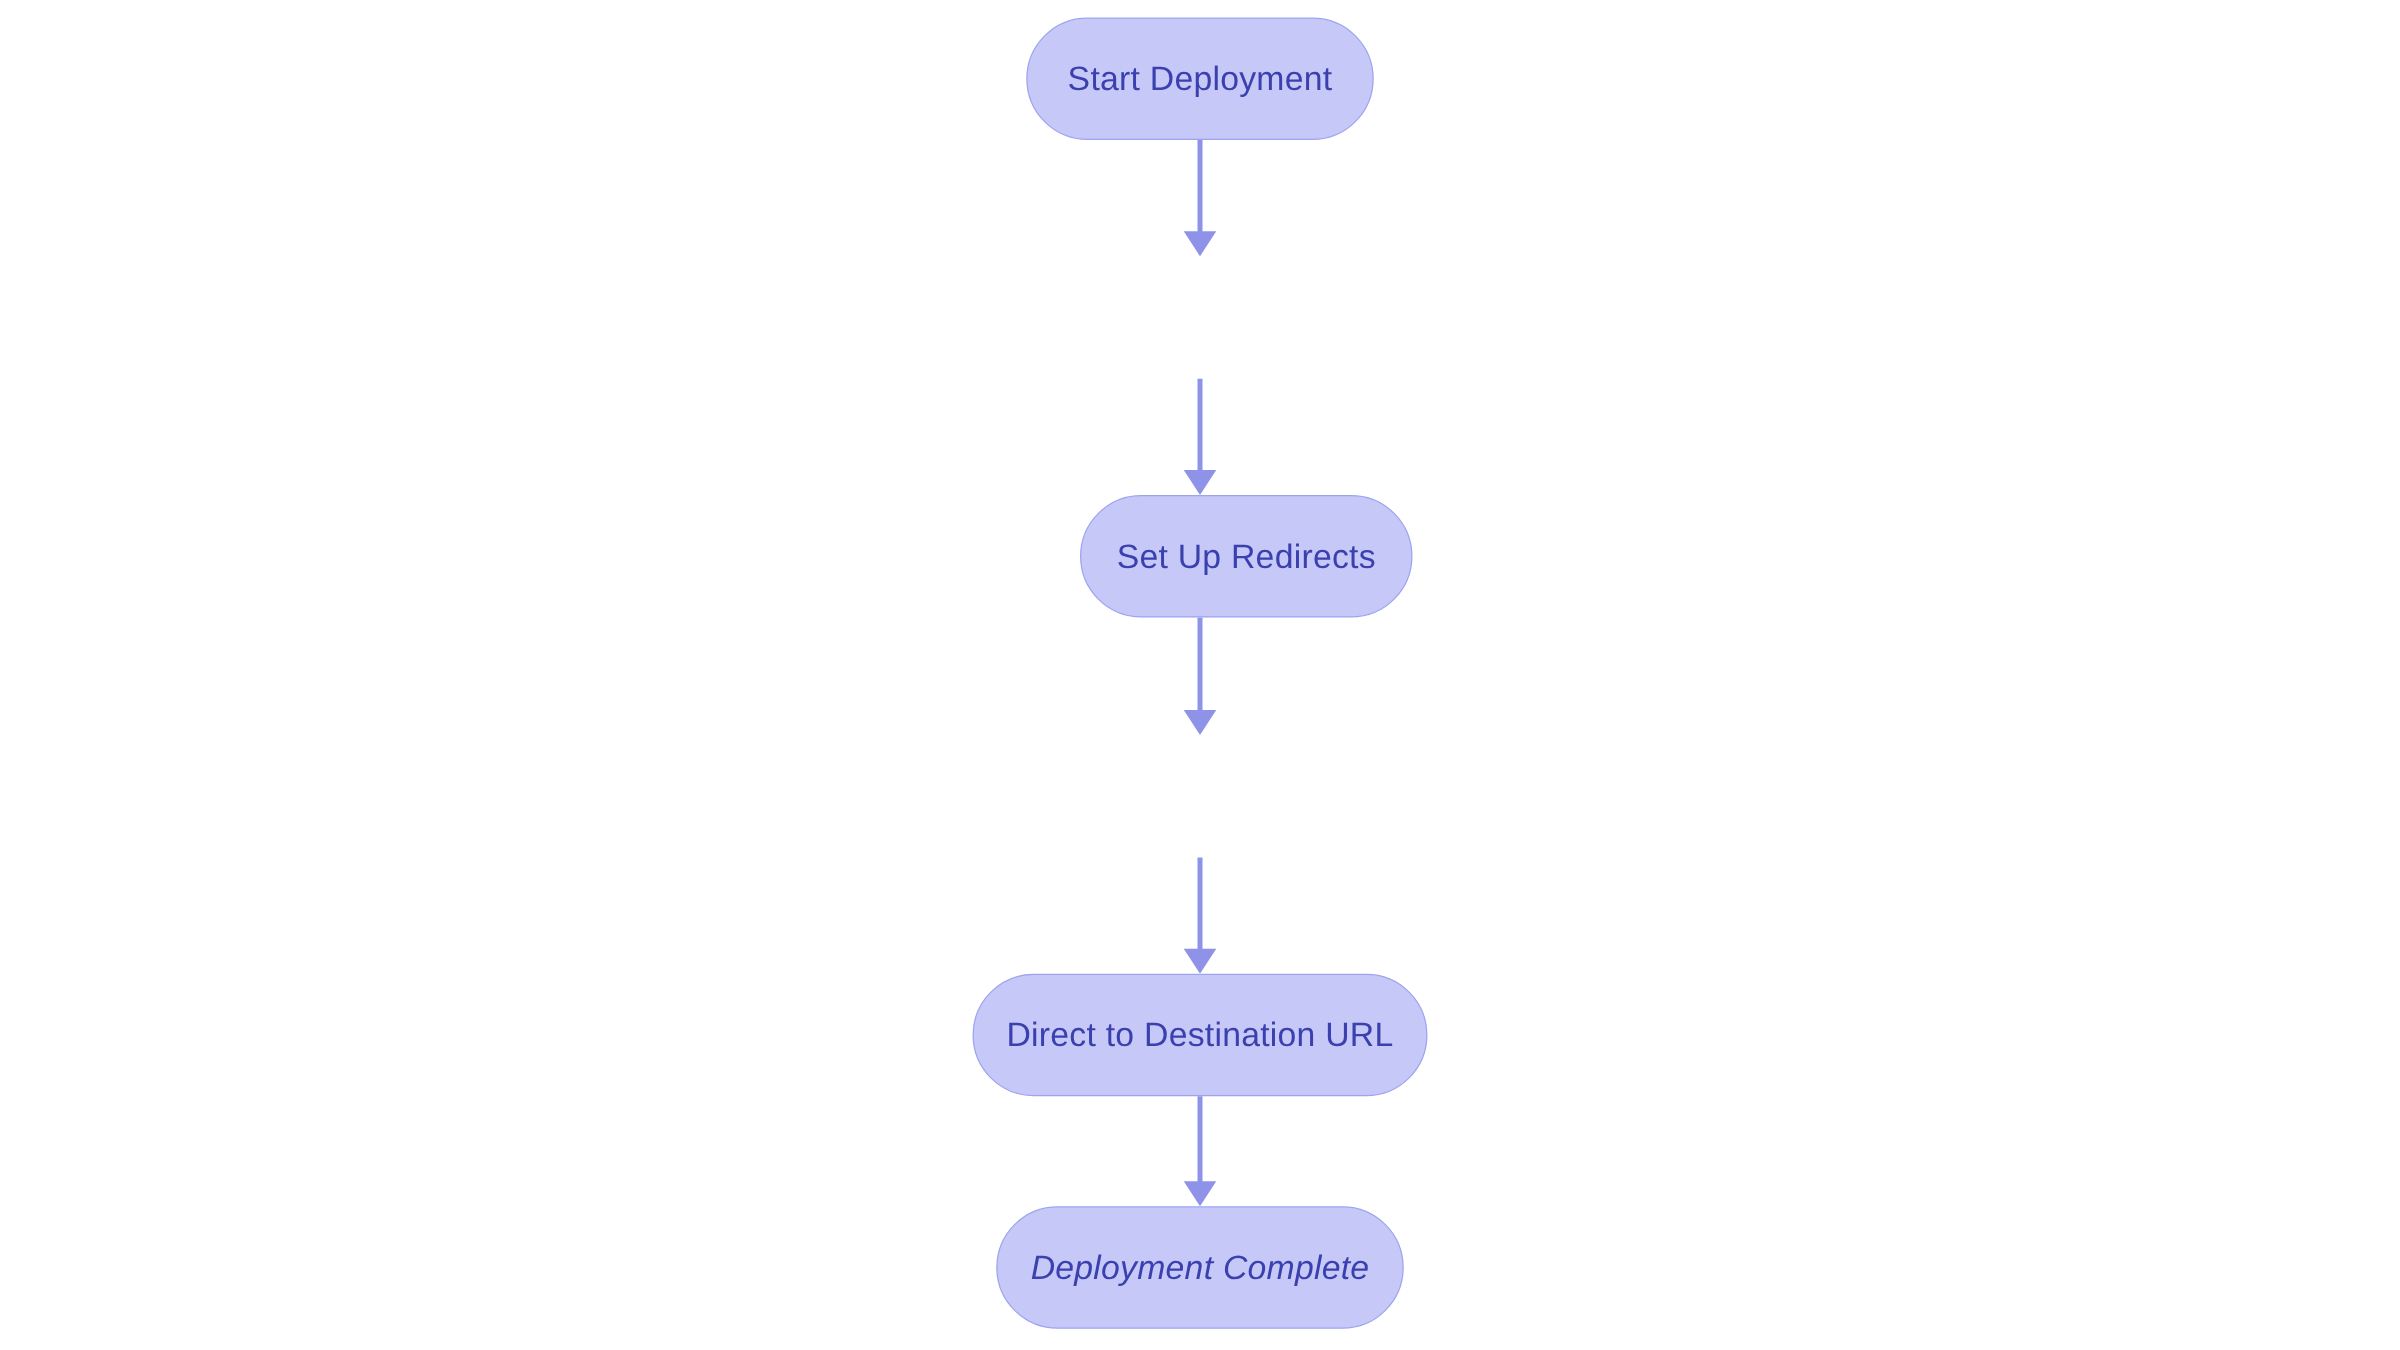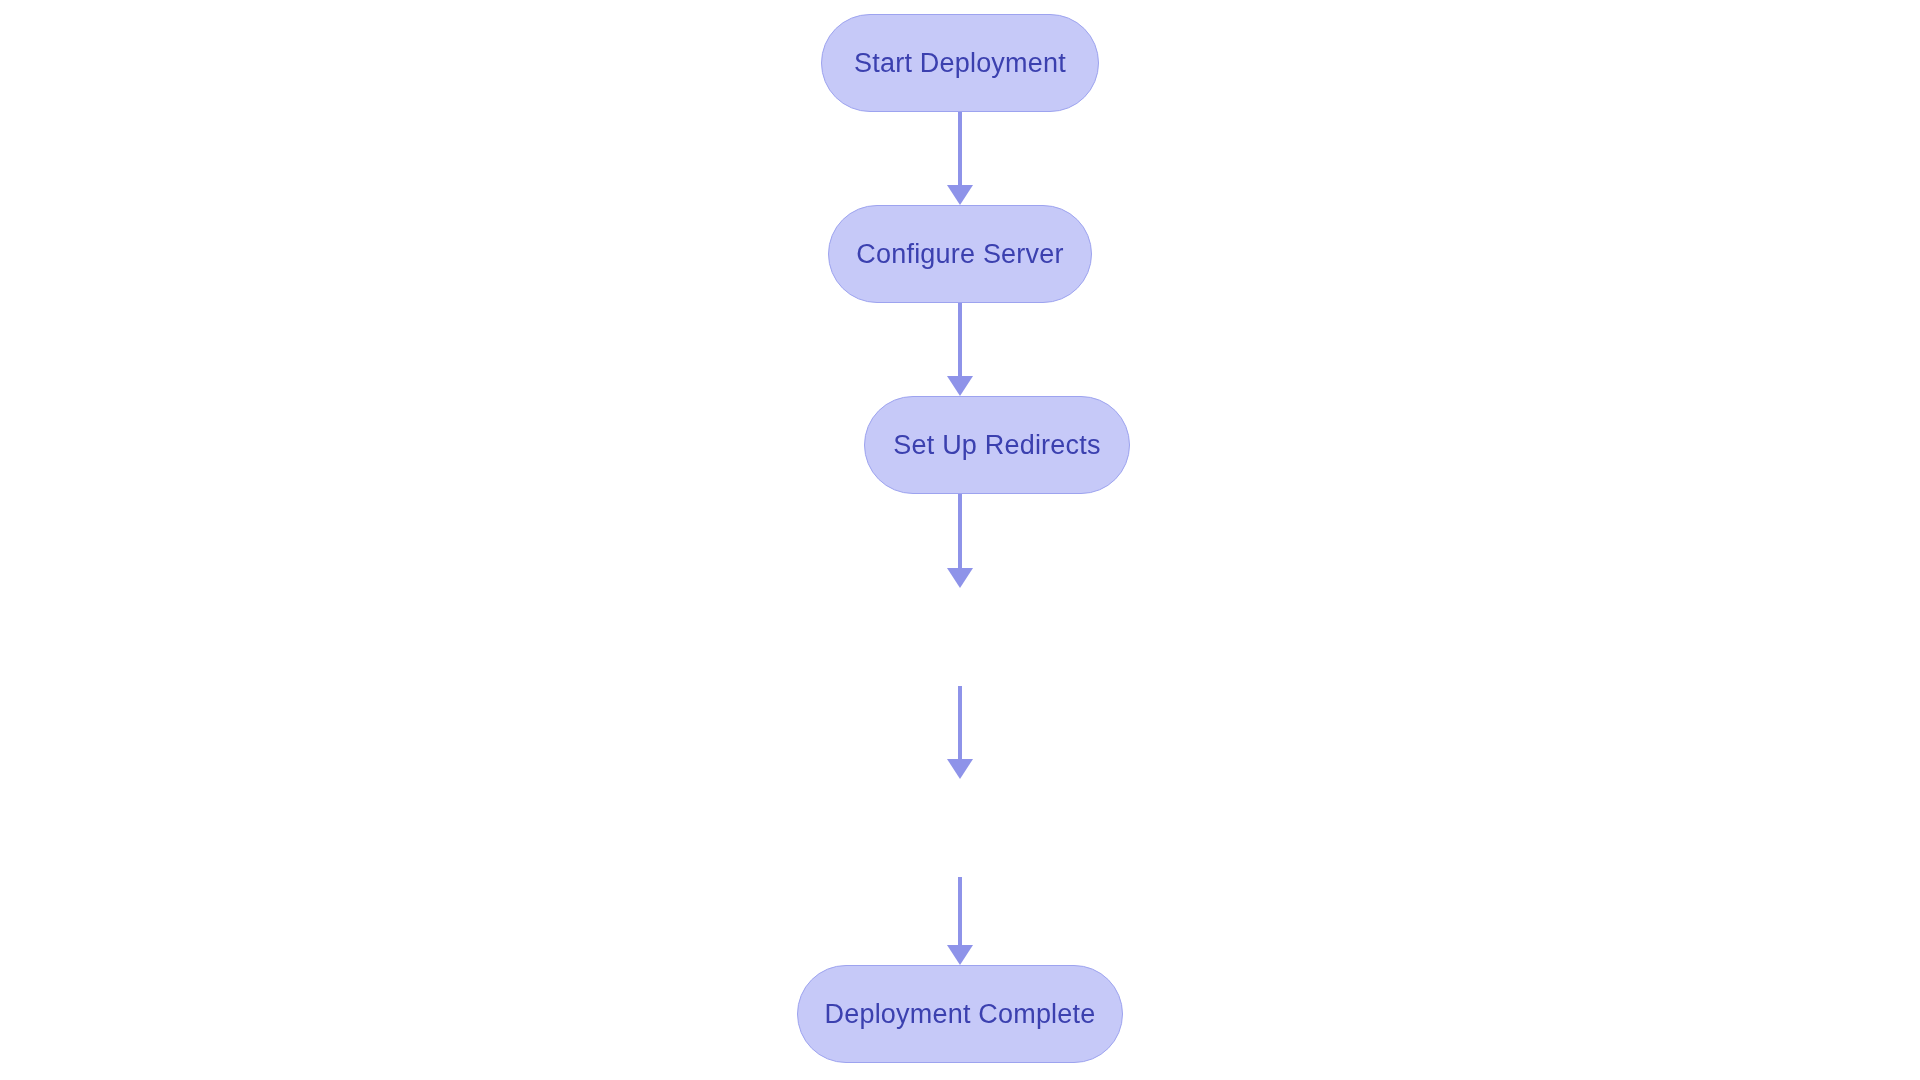--- a/index.html
+++ b/index.html
@@ -38,21 +38,21 @@
     font-size: 27px;
     letter-spacing: 0.2px;
     white-space: nowrap;
     text-align: center;
   }
   .n1 { left: 821px; top: 14px;  width: 278px; }
   .n2 { left: 828px; top: 205px; width: 264px; }
   .n3 { left: 864px; top: 396px; width: 266px; }
   .n4 { left: 779px; top: 588px; width: 362px; }
   .n5 { left: 778px; top: 779px; width: 364px; }
-  .n6 { left: 797px; top: 965px; width: 326px; }
+  .n6 { left: 797px; top: 965px; width: 326px; font-style: italic; }
 
   .arrow-line {
     position: absolute;
     left: 958px;
     width: 4px;
     background: var(--arrow);
   }
   .arrow-head {
     position: absolute;
     left: 947px;
@@ -73,40 +73,40 @@
 
 <div class="canvas">
 
   <div class="flow-node n1">Start Deployment</div>
 
   <div>
     <div class="arrow-line l1"></div>
     <div class="arrow-head h1"></div>
   </div>
 
-  <div class="flow-node n2">Configure Server</div>
 
   <div>
     <div class="arrow-line l2"></div>
     <div class="arrow-head h2"></div>
   </div>
 
   <div class="flow-node n3">Set Up Redirects</div>
 
   <div>
     <div class="arrow-line l3"></div>
     <div class="arrow-head h3"></div>
   </div>
 
 
   <div>
     <div class="arrow-line l4"></div>
     <div class="arrow-head h4"></div>
   </div>
 
+  <div class="flow-node n5">Direct to Destination URL</div>
 
   <div>
     <div class="arrow-line l5"></div>
     <div class="arrow-head h5"></div>
   </div>
 
   <div class="flow-node n6">Deployment Complete</div>
 
 </div>
 

